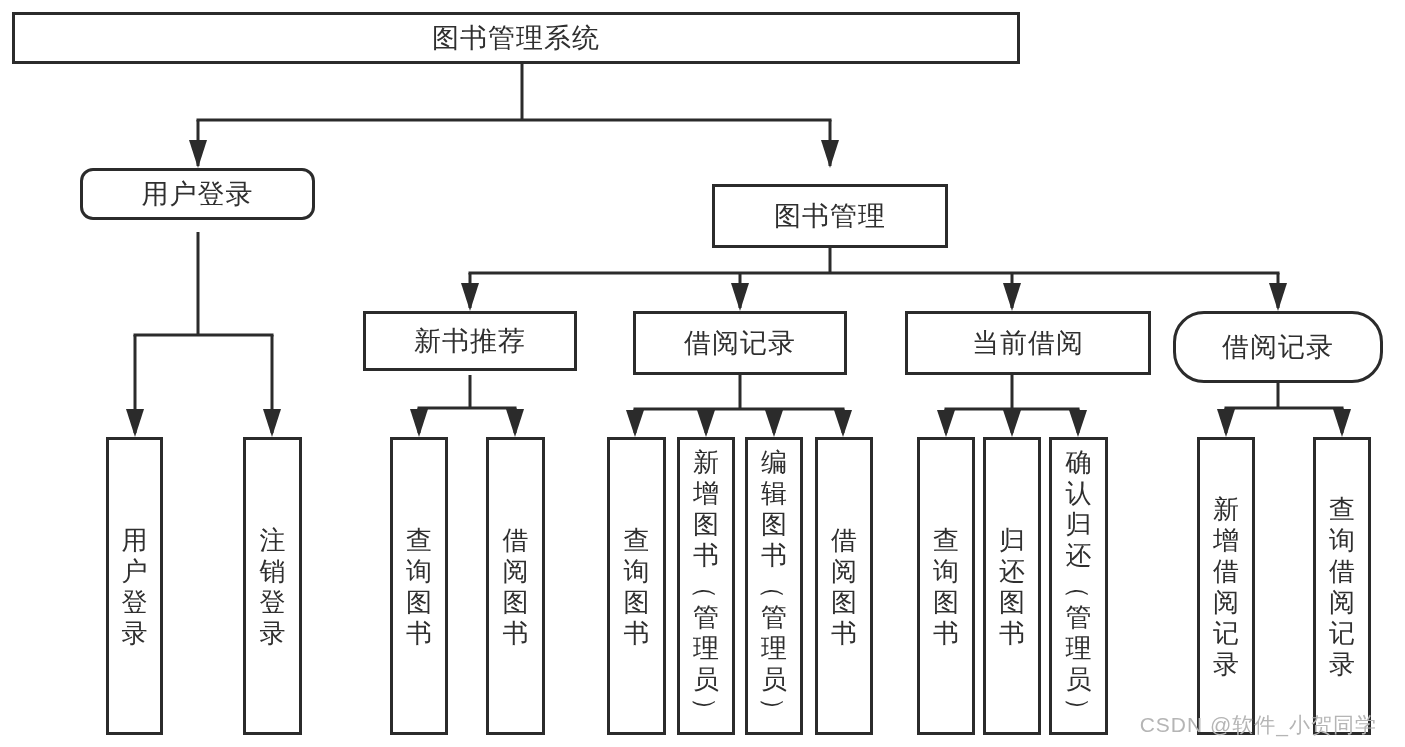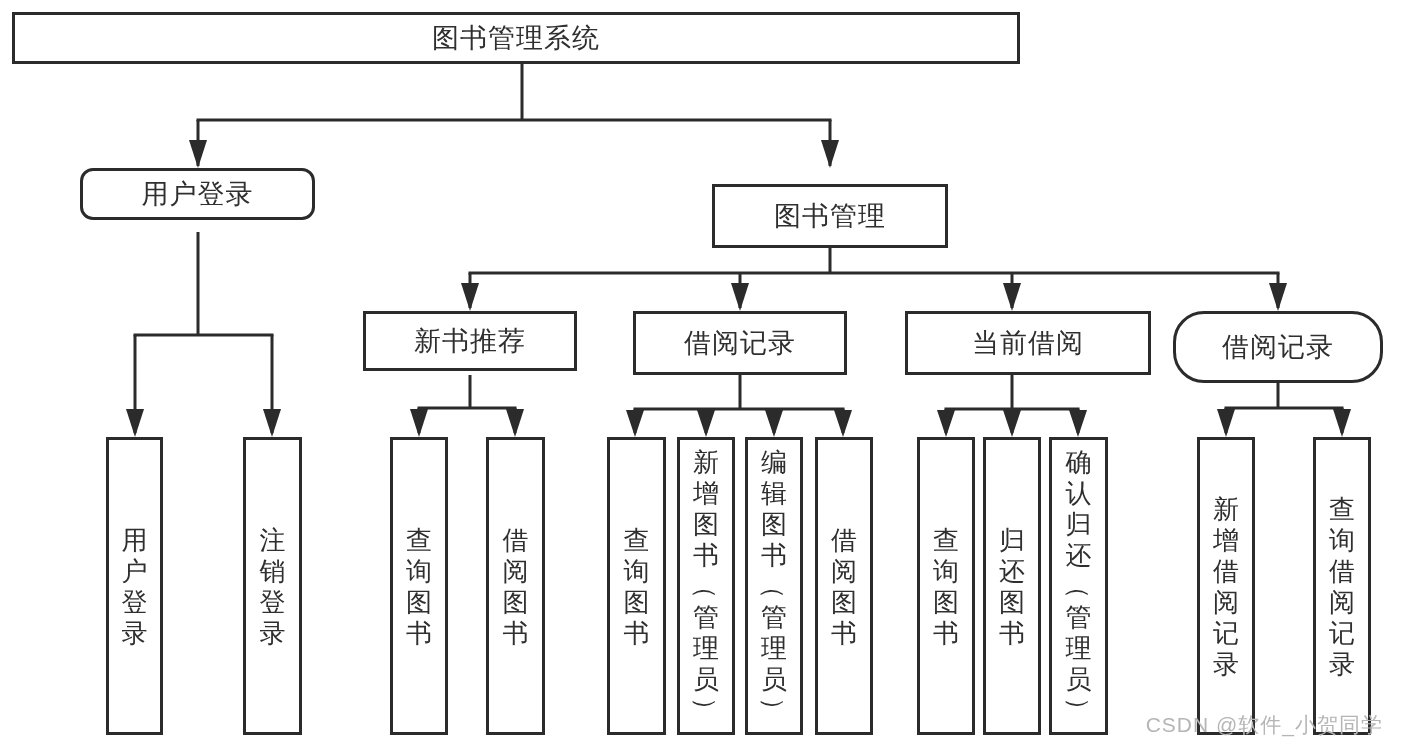--- a/index.html
+++ b/index.html
@@ -16,21 +16,21 @@
   }
   .hlbl{font-size:27px;letter-spacing:1px;white-space:nowrap;}
   .leaf{top:437px;height:298px;}
   .vlbl{
     display:flex;flex-direction:column;align-items:center;justify-content:center;
     font-size:26px;line-height:1;gap:5px;width:100%;height:100%;
   }
   .vlbl span{display:block;height:26px;}
   .vlbl span.vpunct{transform:rotate(90deg);}
   #watermark{
-    position:absolute;right:22px;bottom:8px;font-size:21px;color:#b5b5b5;
+    position:absolute;right:28px;bottom:8px;font-size:21px;color:#b5b5b5;
     letter-spacing:1px;white-space:nowrap;
   }
 </style>
 </head>
 <body>
 
 <div id="canvas">
 
   <svg id="edges" viewBox="0 0 1405 747" xmlns="http://www.w3.org/2000/svg">
     <g>

